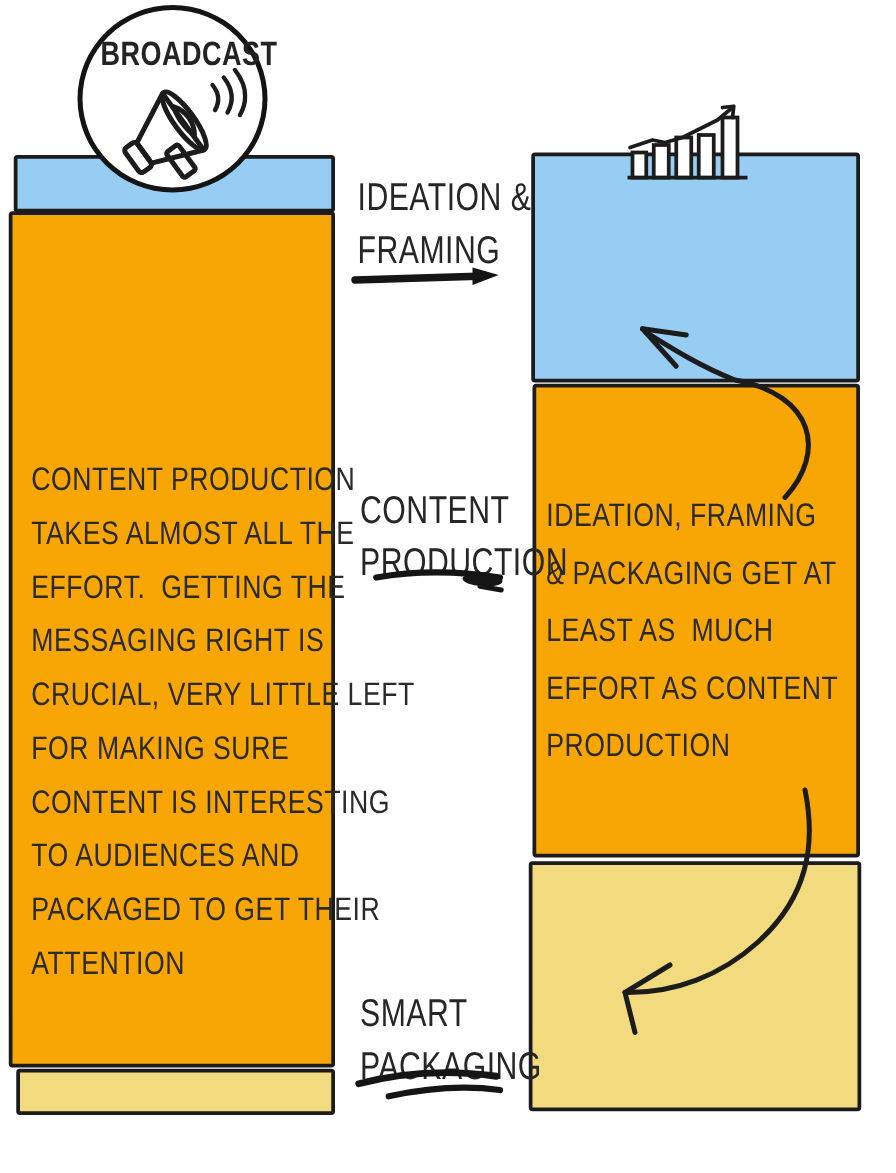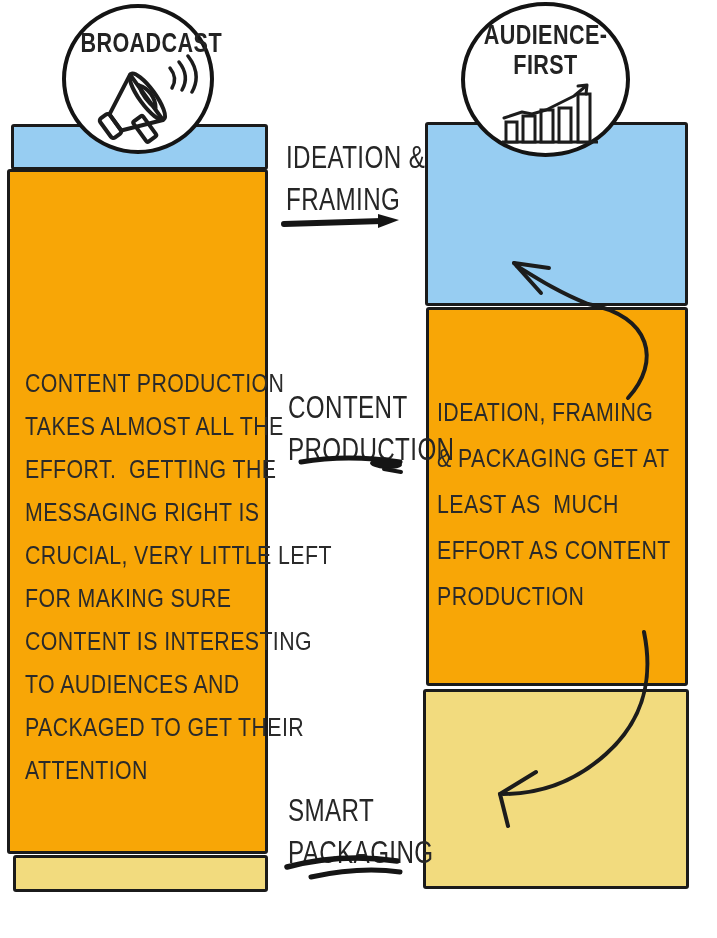--- a/index.html
+++ b/index.html
@@ -59,24 +59,20 @@
         <rect x="38" y="68" width="12" height="25" rx="2"></rect>
       </g>
       <g stroke="#1c1c1c" stroke-width="3.5" fill="none" stroke-linecap="round">
         <path d="M84 20 q 8 10 2 20"></path>
         <path d="M93 14 q 11 14 3 28"></path>
         <path d="M102 8 q 14 18 4 36"></path>
       </g>
     </svg>
   </div>
 
-  <div class="circle" style="left:461px;top:2px;width:169px;height:155px;">
-    <div class="circle-title" style="top:14px;">AUDIENCE-</div>
-    <div class="circle-title" style="top:44px;">FIRST</div>
-  </div>
   <div class="icon-box" style="left:498px;top:80px;width:104px;height:66px;">
     <svg width="104" height="66" viewBox="0 0 104 66">
       <g stroke="#1c1c1c" stroke-width="3" fill="#ffffff">
         <path d="M4 62 L100 62" fill="none"></path>
         <rect x="8" y="42" width="11" height="20"></rect>
         <rect x="25" y="36" width="12" height="26"></rect>
         <rect x="43" y="30" width="12" height="32"></rect>
         <rect x="61" y="28" width="12" height="34"></rect>
         <rect x="80" y="14" width="12" height="48"></rect>
       </g>

